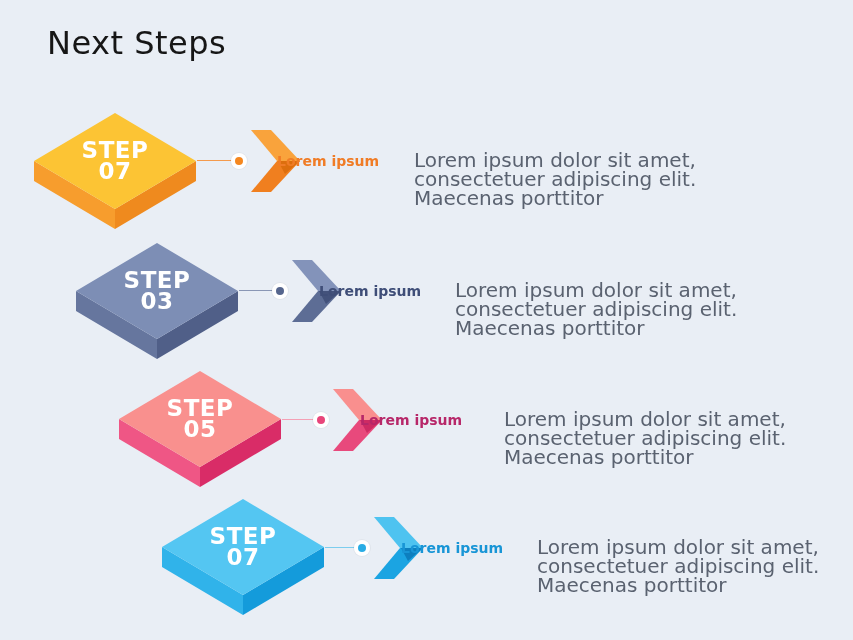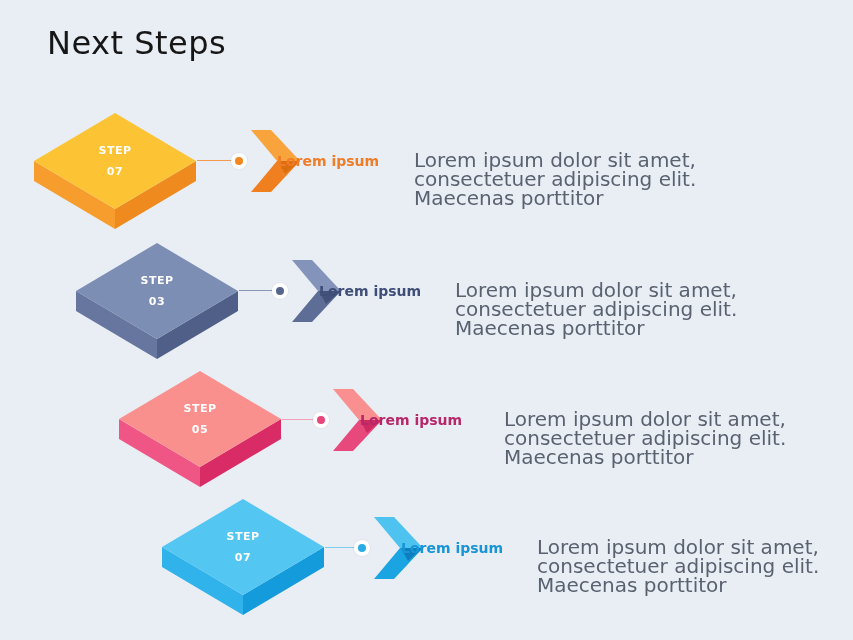--- a/index.html
+++ b/index.html
@@ -12,21 +12,21 @@
   .slide-title{
     position:absolute;left:47px;top:24px;
     font-size:32px;font-weight:400;letter-spacing:0.5px;
     margin:0;
   }
   .diamond{position:absolute;width:170px;height:122px;}
   .diamond svg{position:absolute;left:0;top:0;}
   .step-label{
     position:absolute;left:0;top:30px;width:170px;
     text-align:center;color:#ffffff;font-weight:bold;
-    font-size:11px;line-height:21px;letter-spacing:0.5px;
+    font-size:23px;line-height:21px;letter-spacing:0.5px;
   }
   .connector{position:absolute;height:1px;}
   .dot{
     position:absolute;width:16px;height:16px;border-radius:50%;
     background:#ffffff;display:flex;align-items:center;justify-content:center;
     box-shadow:0 0 0 1px rgba(0,0,0,0.04);
   }
   .dot-core{width:8px;height:8px;border-radius:50%;}
   .chevron{position:absolute;}
   .step-heading{

